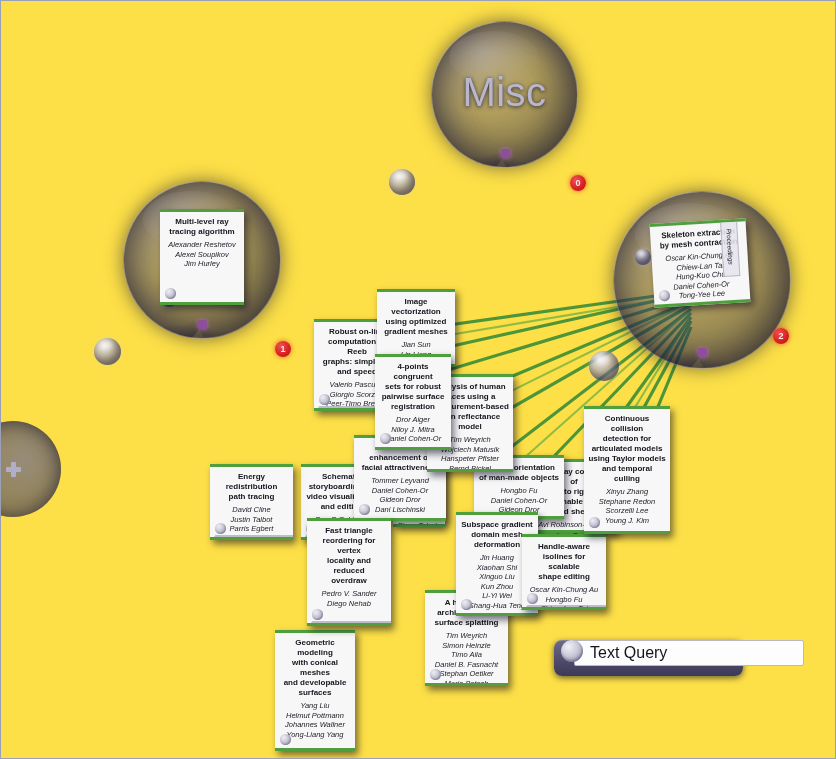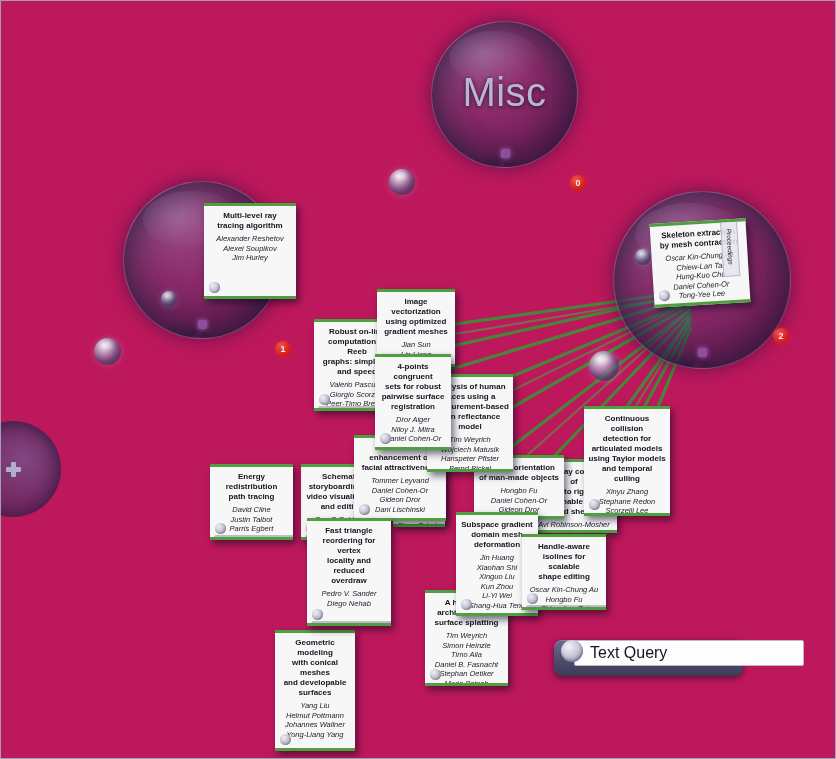--- a/index.html
+++ b/index.html
@@ -8,21 +8,21 @@
     padding: 0;
     background: #2f2d63;
   }
   body {
     font-family: "Liberation Sans", sans-serif;
   }
   #stage {
     position: relative;
     width: 836px;
     height: 759px;
-    background: #be185d;
+    background: #fde047;
     overflow: hidden;
     border: 1px solid #9aa0b8;
     box-sizing: border-box;
   }
 
   
   .bubble {
     position: absolute;
     border-radius: 50%;
     background:
@@ -335,21 +335,21 @@
   </div>
 
   <div class="edge-sphere" style="left:-36px; top:420px; width:96px; height:96px; z-index:6;">
     <span class="plus-icon"></span>
   </div>
 
   <div class="badge" style="left:569px; top:174px; z-index:12;">0</div>
   <div class="badge" style="left:274px; top:340px; z-index:12;">1</div>
   <div class="badge" style="left:772px; top:327px; z-index:12;">2</div>
 
-  <div class="card" style="left:159px; top:202px; width:92px; height:96px; z-index:30;margin-left:44px;">
+  <div class="card" style="left:159px; top:208px; width:84px; height:96px; z-index:30;">
     <div class="c-title">
       <div>Multi-level ray</div>
       <div>tracing algorithm</div>
     </div>
     <div class="c-authors">
       <div>Alexander Reshetov</div>
       <div>Alexei Soupikov</div>
       <div>Jim Hurley</div>
     </div>
     <span class="c-knob"></span>
@@ -479,21 +479,21 @@
       <div>fluids to rigid and</div>
       <div>deformable solids</div>
       <div>and shells</div>
     </div>
     <div class="c-authors">
       <div>Avi Robinson-Mosher</div>
       <div>Tamar Shinar</div>
     </div>
   </div>
 
-  <div class="card" style="left:583px; top:405px; width:86px; height:110px; z-index:27;">
+  <div class="card" style="left:583px; top:405px; width:86px; height:128px; z-index:27;">
     <div class="c-title">
       <div>Continuous collision</div>
       <div>detection for</div>
       <div>articulated models</div>
       <div>using Taylor models</div>
       <div>and temporal culling</div>
     </div>
     <div class="c-authors">
       <div>Xinyu Zhang</div>
       <div>Stephane Redon</div>

